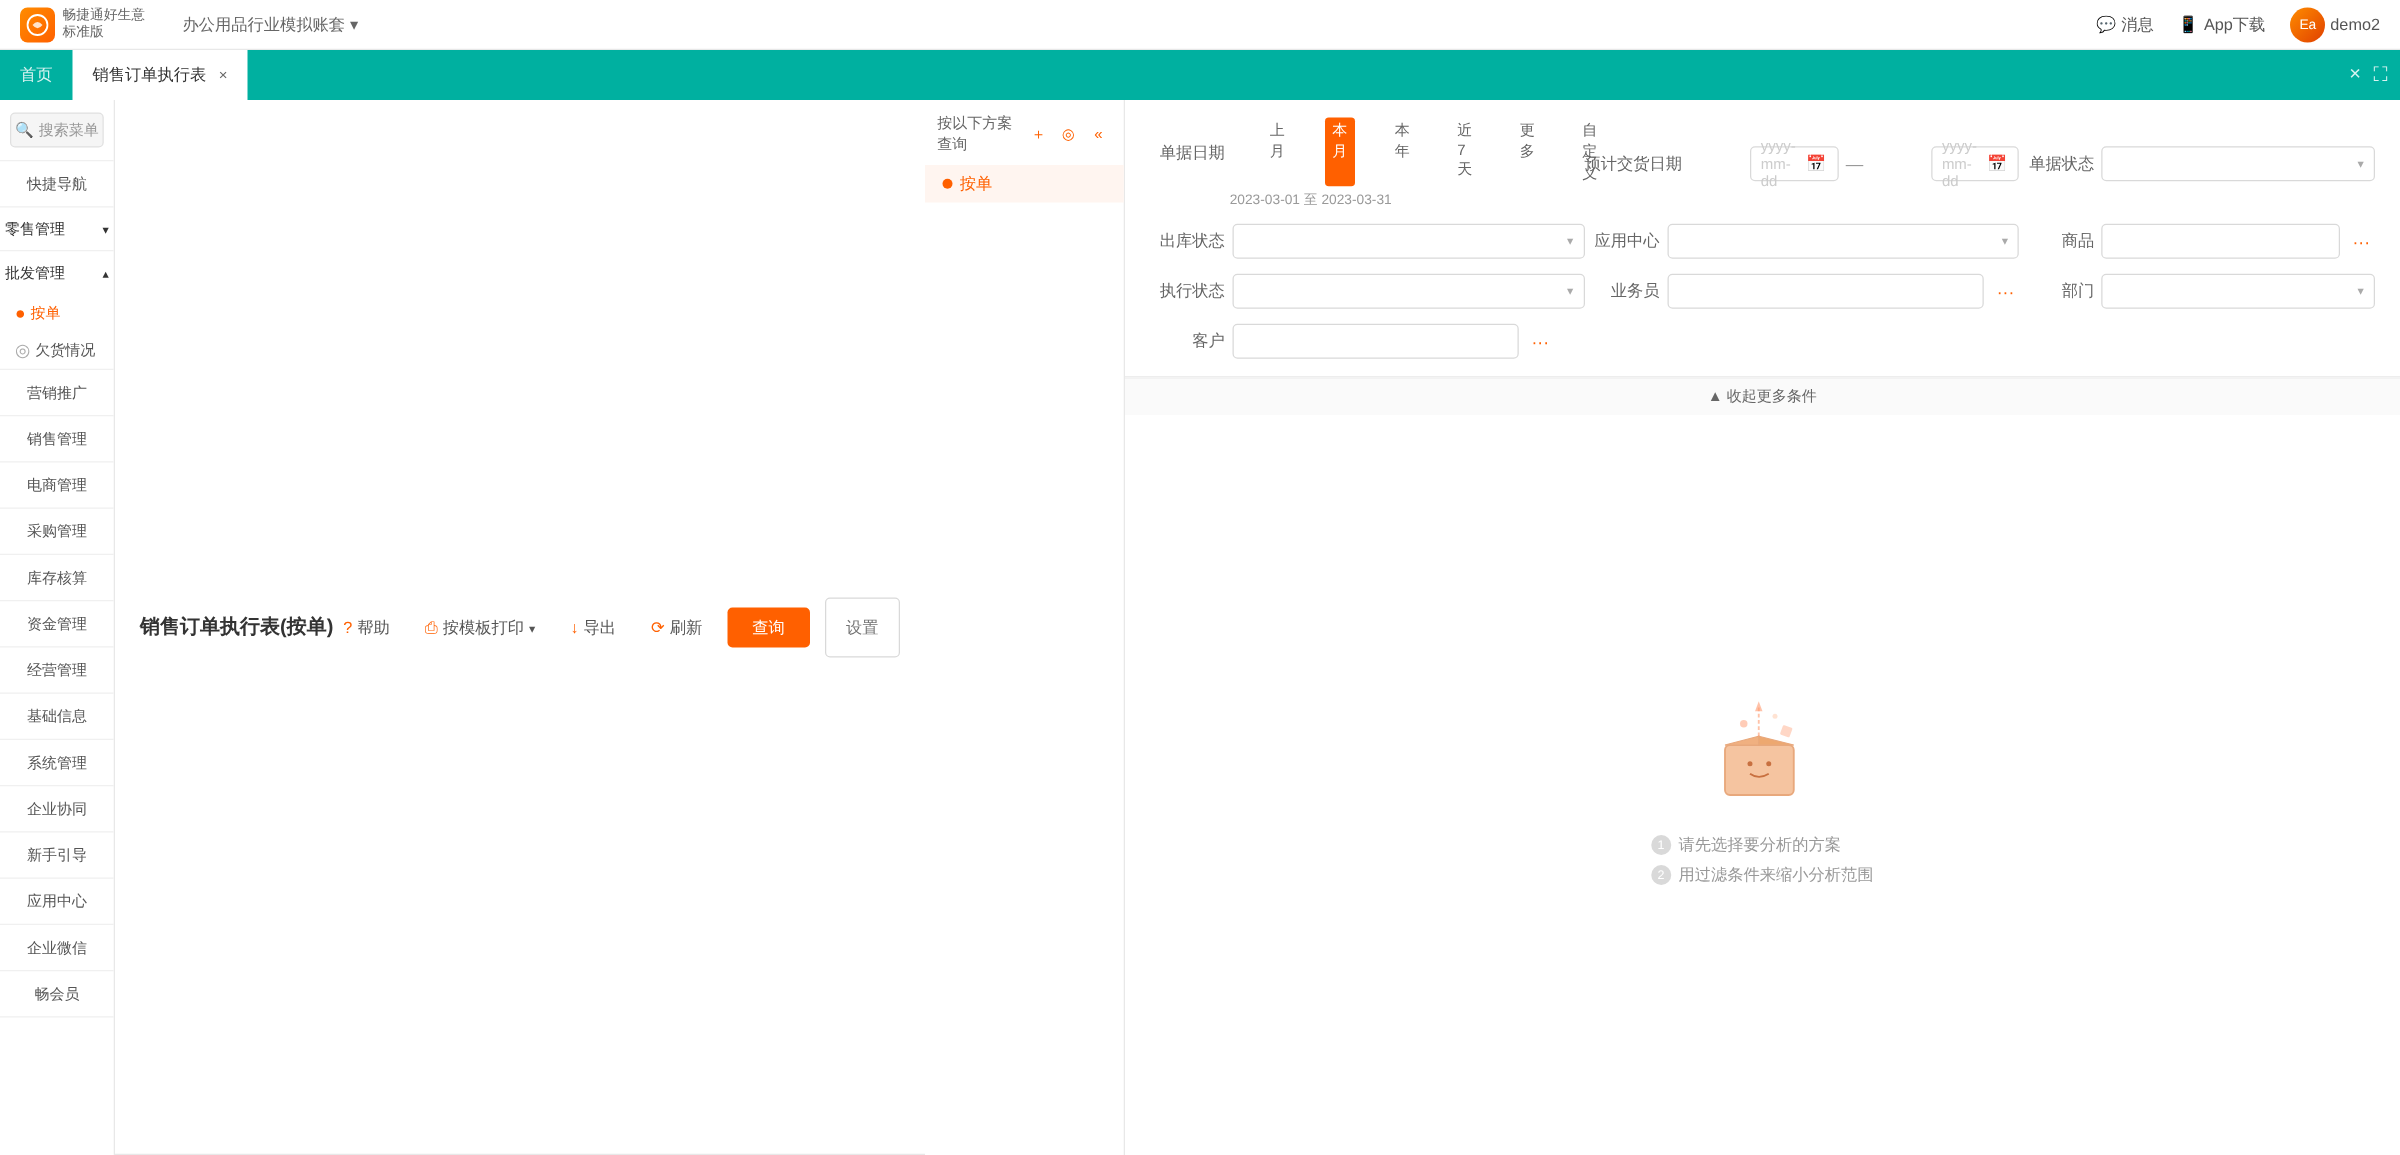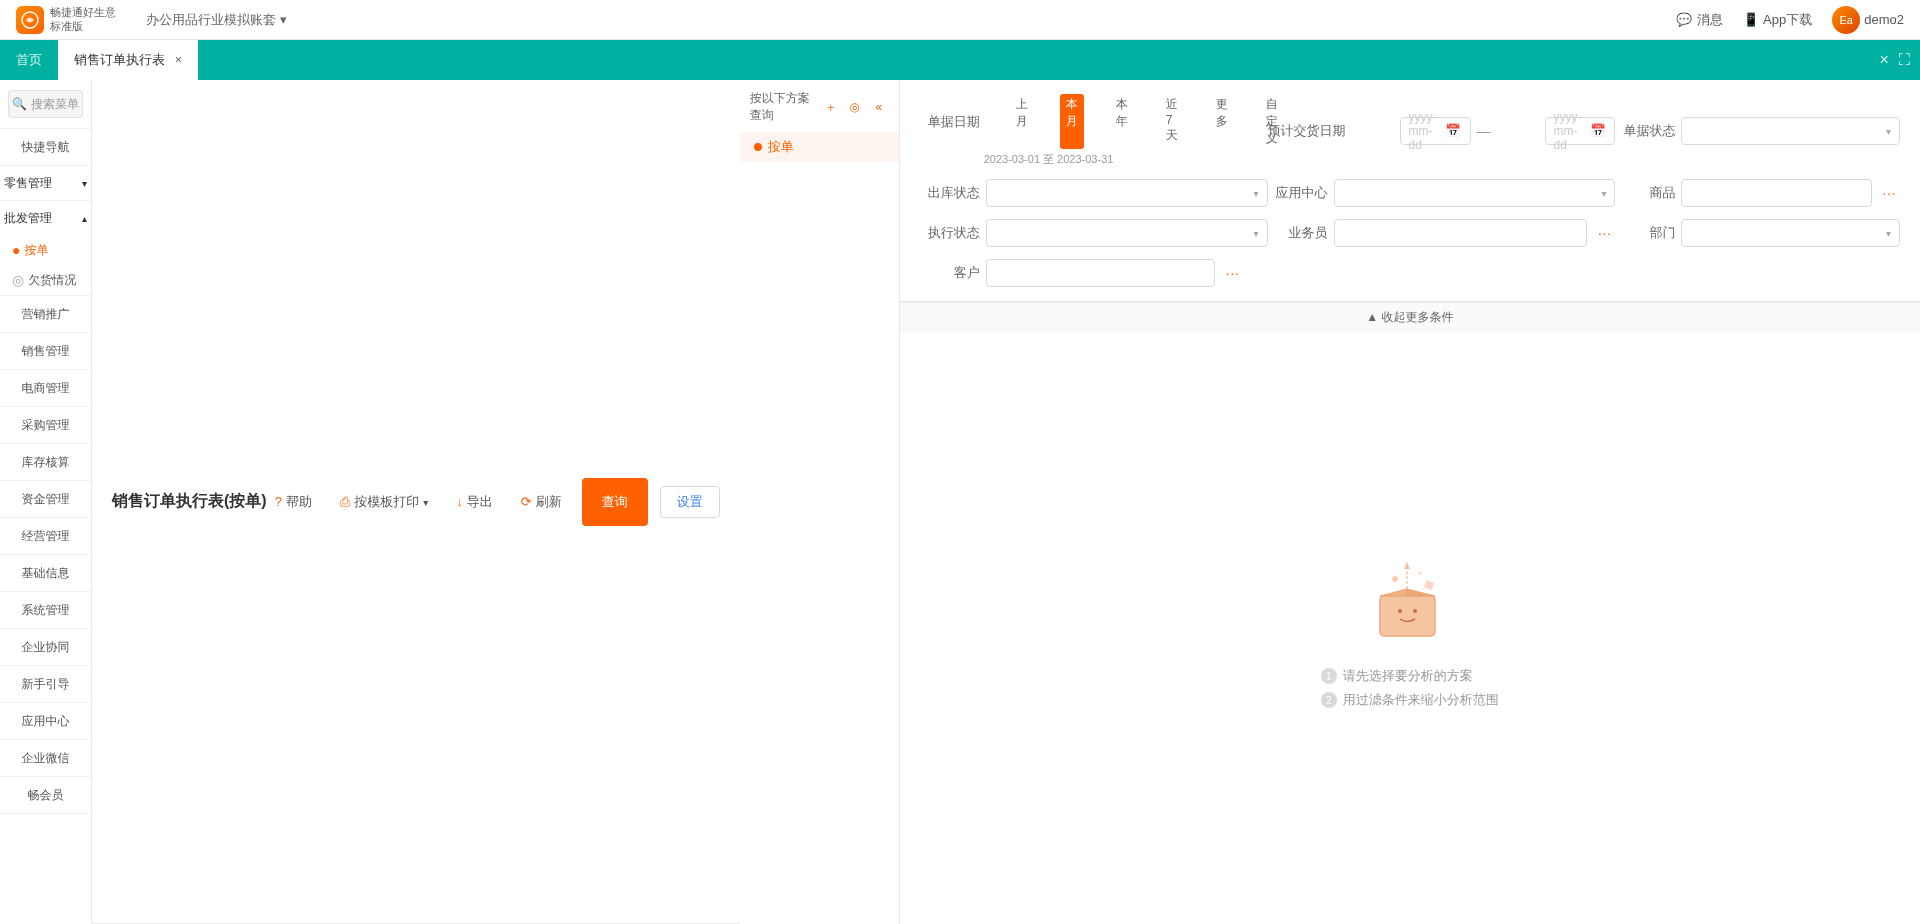--- a/index.html
+++ b/index.html
@@ -234,31 +234,31 @@
       border-radius: 4px;
     }
     .btn-primary {
       background: #ff6000;
       color: white;
       border: none;
       border-radius: 4px;
       padding: 6px 20px;
       cursor: pointer;
       font-size: 13px;
-      height: 48px;
+      height: 32px;
     }
     .btn-secondary {
       background: white;
-      color: #3b82f6;
+      color: #737373;
       border: 1px solid #d9d9d9;
       border-radius: 4px;
       padding: 5px 16px;
       cursor: pointer;
       font-size: 13px;
-      height: 32px;
+      height: 48px;
     }
 
     
     .filter-layout {
       display: flex;
       flex: 1;
       overflow: hidden;
     }
     .left-panel {
       width: 160px;

